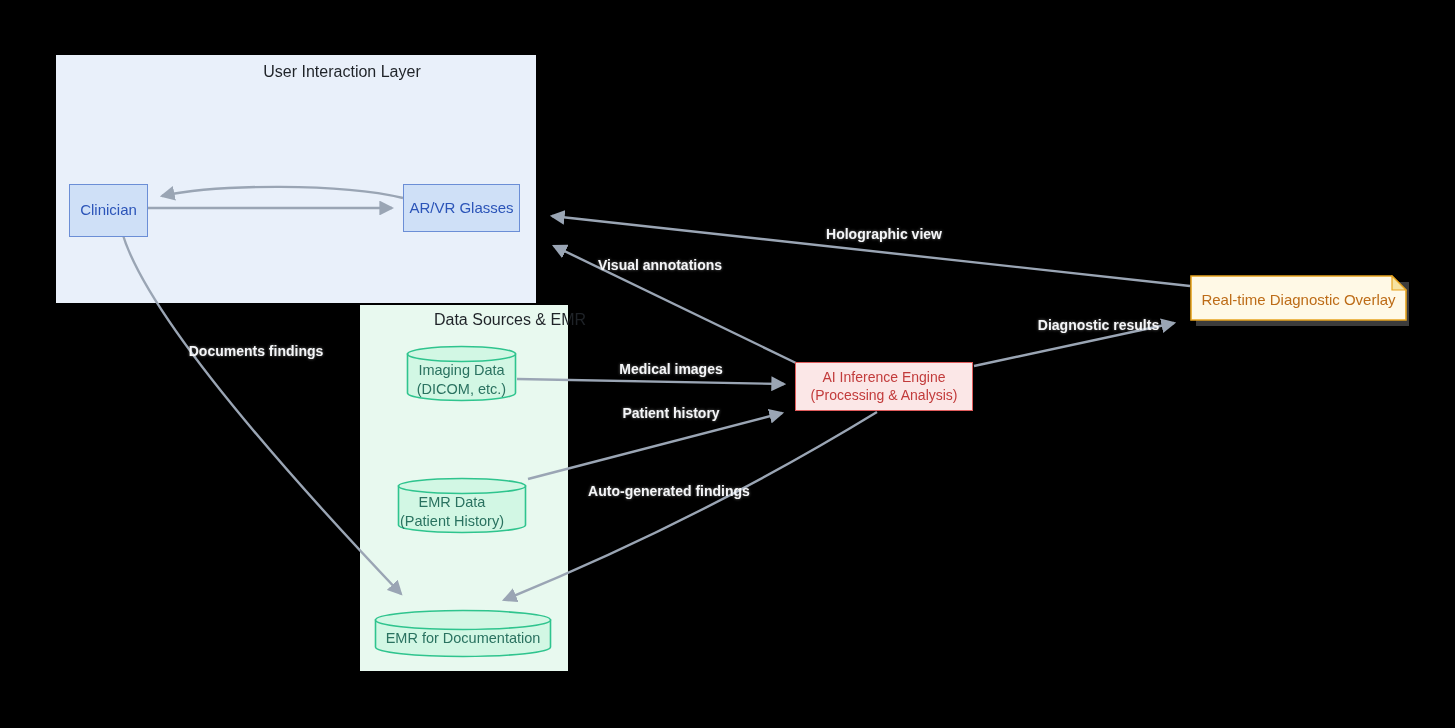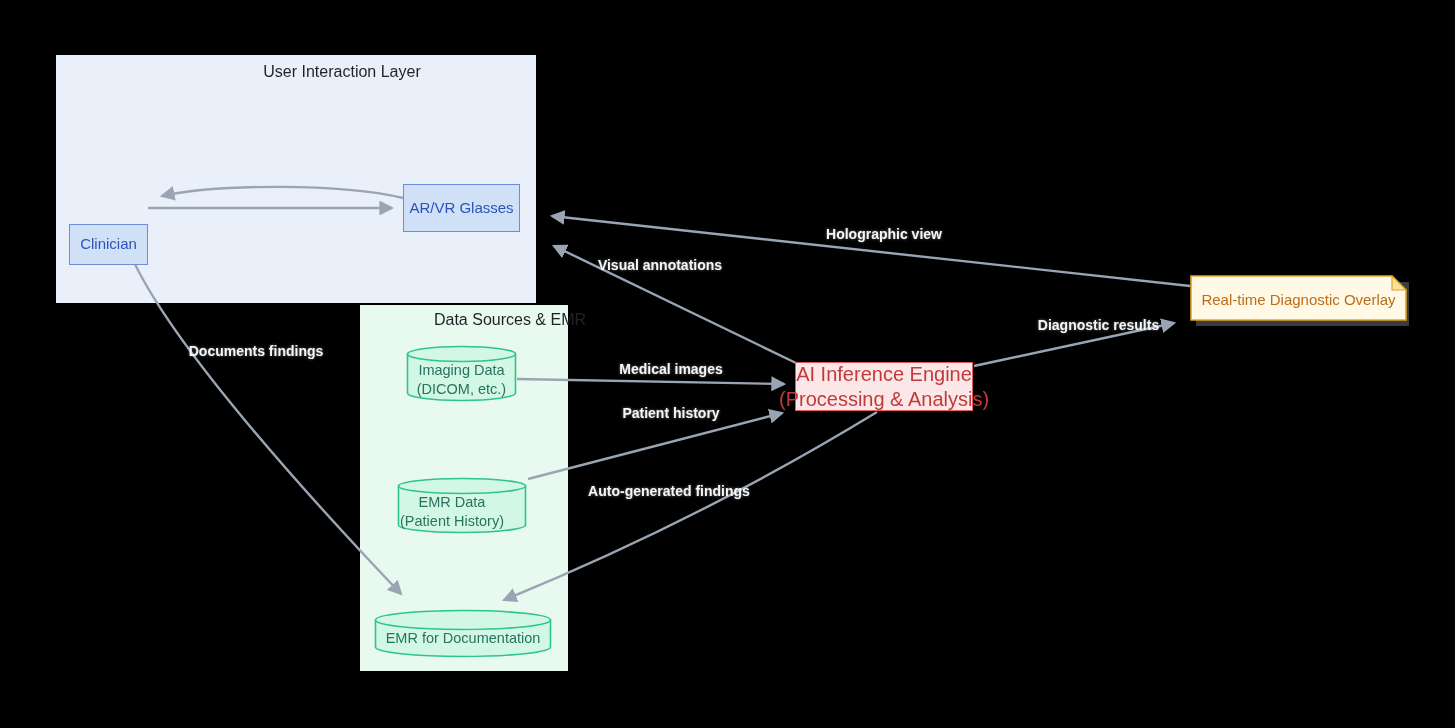--- a/index.html
+++ b/index.html
@@ -22,21 +22,21 @@
   .container-title{
     position:absolute; transform:translateX(-50%);
     font-size:16px; color:var(--container-title); white-space:nowrap;margin-left:48px;
   }
   .node{position:absolute; box-sizing:border-box;}
   .rect-node{
     border:1.6px solid; display:flex; align-items:center; justify-content:center;
     text-align:center; font-size:15px; line-height:1.25; white-space:nowrap;
   }
   .blue-node{background:var(--node-blue-fill); border-color:var(--node-blue-border); color:var(--node-blue-text);}
-  .red-node{background:var(--node-red-fill); border-color:var(--node-red-border); color:var(--node-red-text); font-size:20px;}
+  .red-node{background:var(--node-red-fill); border-color:var(--node-red-border); color:var(--node-red-text); font-size:14px;}
   .shape-node{display:block;}
   .shape-node > svg{position:absolute; left:0; top:0; display:block;}
   .shape-node .txt{
     position:absolute; left:0; right:0; text-align:center;
     font-size:14.5px; line-height:1.3; color:var(--node-green-text); white-space:nowrap;
   }
   .cyl-fill{fill:var(--node-green-fill); stroke:var(--node-green-border); stroke-width:1.6;}
   .note-node .txt{color:var(--note-text); font-size:15px;}
   .note-body{fill:var(--note-fill); stroke:var(--note-border); stroke-width:1.6;}
   .note-flap{fill:#f6e3a1; stroke:var(--note-border); stroke-width:1.2;}
@@ -80,21 +80,21 @@
   </svg>
 
   <div class="edge-label" style="left:884px; top:234px;">Holographic view</div>
   <div class="edge-label" style="left:660px; top:265px;">Visual annotations</div>
   <div class="edge-label" style="left:671px; top:369px;">Medical images</div>
   <div class="edge-label" style="left:671px; top:413px;">Patient history</div>
   <div class="edge-label" style="left:1083px; top:325px;padding-left:31px;">Diagnostic results</div>
   <div class="edge-label" style="left:669px; top:491px;">Auto-generated findings</div>
   <div class="edge-label" style="left:256px; top:351px;">Documents findings</div>
 
-  <div class="node rect-node blue-node" style="left:69px; top:184px; width:79px; height:41px;margin-top:40px;">
+  <div class="node rect-node blue-node" style="left:69px; top:184px; width:79px; height:53px;">
     <span>Clinician</span>
   </div>
 
   <div class="node rect-node blue-node" style="left:403px; top:184px; width:117px; height:48px;">
     <span>AR/VR Glasses</span>
   </div>
 
   <div class="node shape-node" style="left:406px; top:345px; width:111px; height:57px;">
     <svg width="111" height="57" viewBox="0 0 111 57">
       <path class="cyl-fill" d="M1.5,9 L1.5,48 A54,7.5 0 0 0 109.5,48 L109.5,9 Z"></path>

